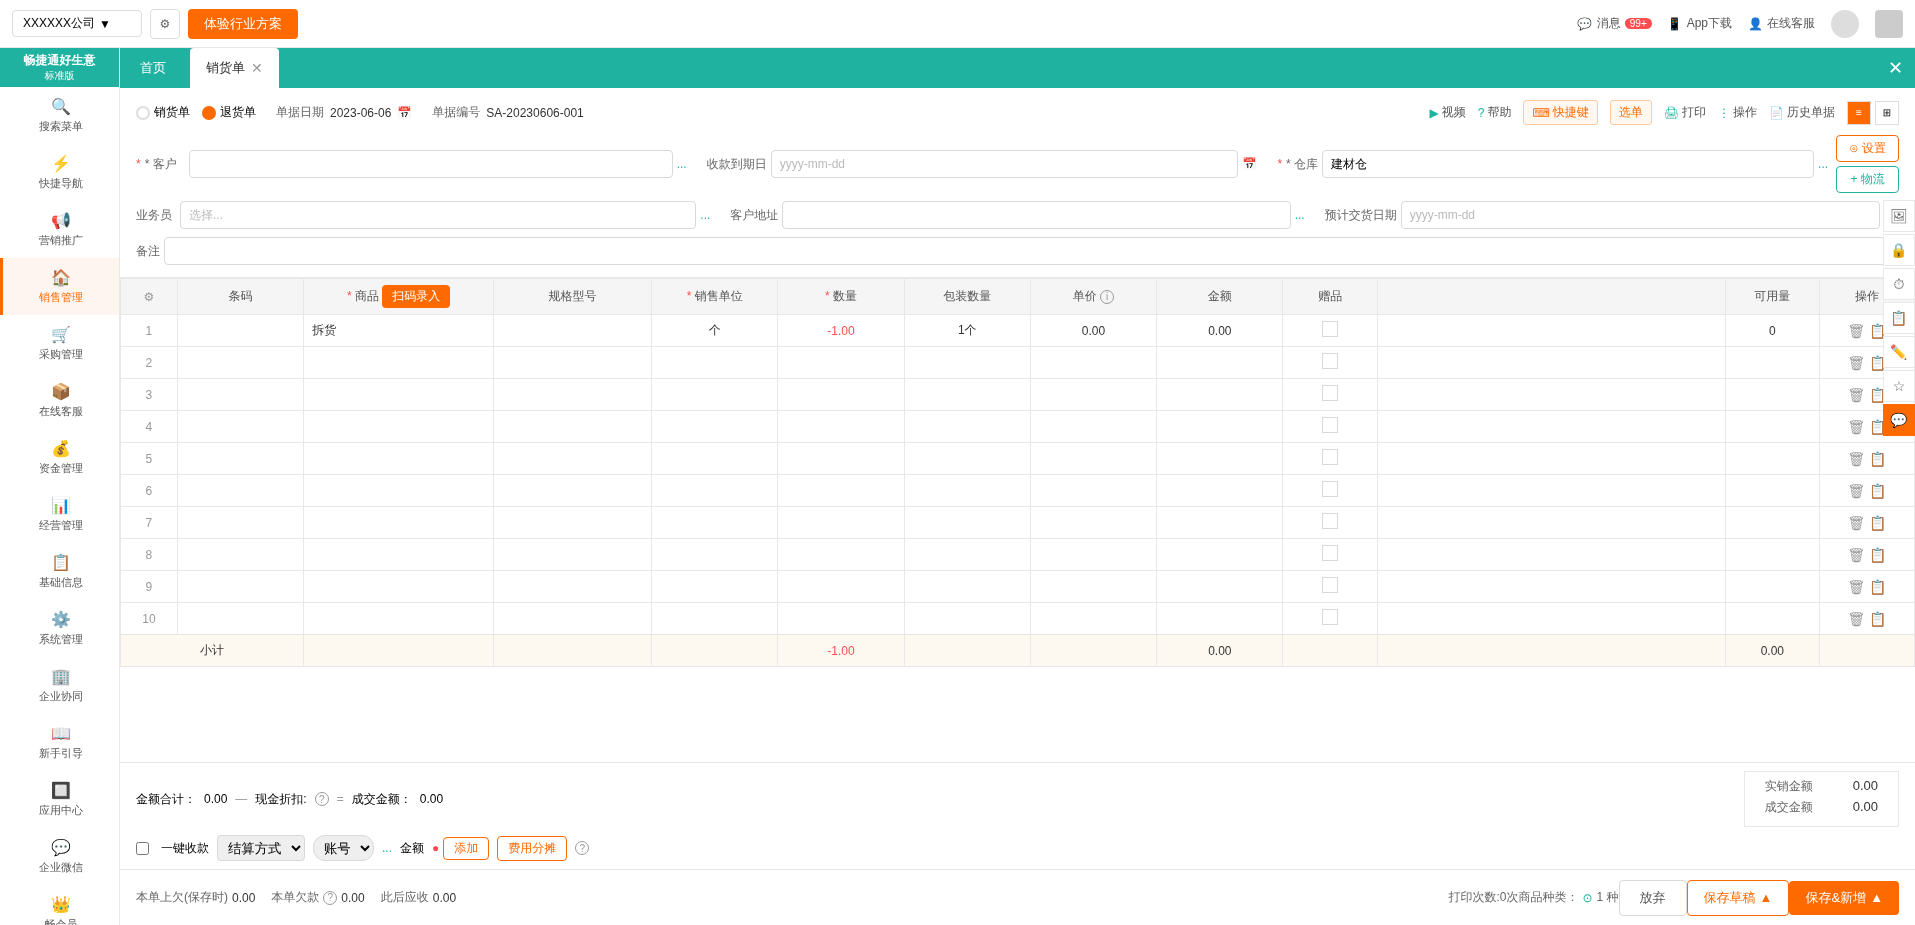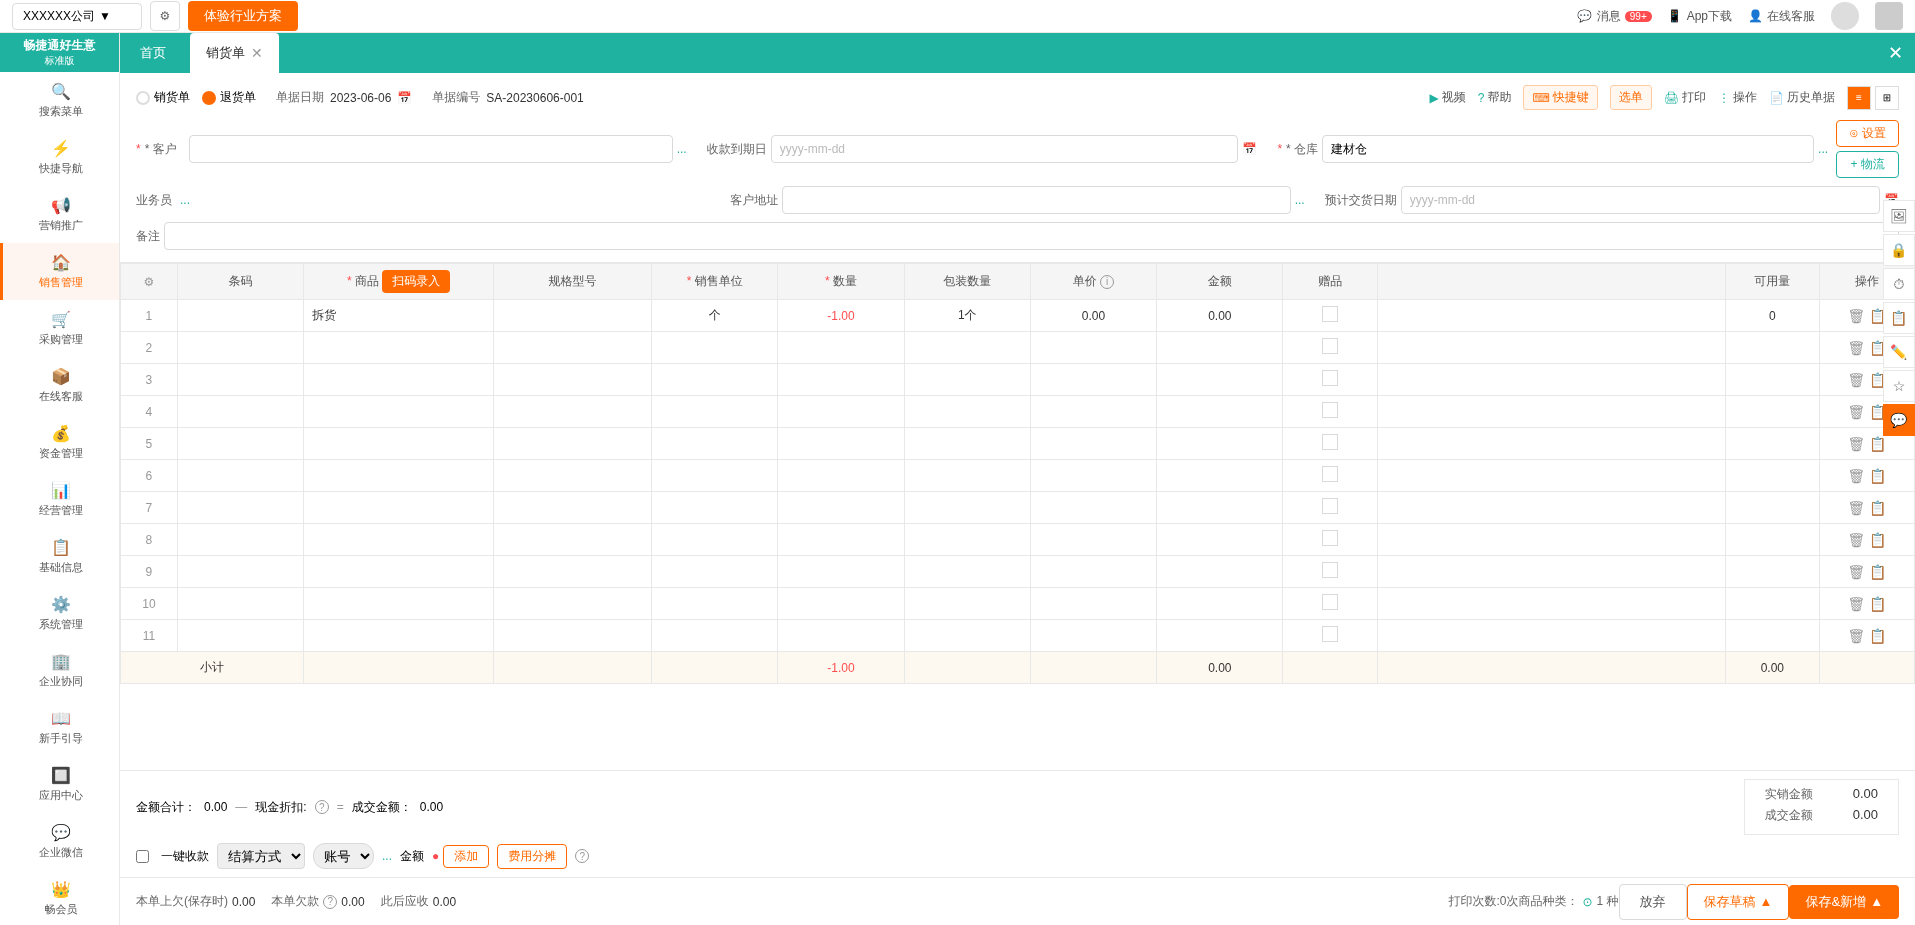--- a/index.html
+++ b/index.html
@@ -1,20 +1,20 @@
 <!DOCTYPE html>
 <html><head>
   <meta charset="utf-8">
   <style>
     * { box-sizing: border-box; margin: 0; padding: 0; }
     body { font-family: 'Microsoft YaHei', Arial, sans-serif; font-size: 12px; background: #f0f2f5; overflow: hidden; }
 
     
     .app-container { display: flex; flex-direction: column; height: 925px; width: 1915px; }
-    .top-bar { height: 33px; background: #fff; display: flex; align-items: center; padding: 0 12px; border-bottom: 1px solid #e8e8e8; gap: 8px; flex-shrink: 0; }
+    .top-bar { height: 48px; background: #fff; display: flex; align-items: center; padding: 0 12px; border-bottom: 1px solid #e8e8e8; gap: 8px; flex-shrink: 0; }
     .main-layout { display: flex; flex: 1; overflow: hidden; }
     .sidebar { width: 120px; background: #fff; display: flex; flex-direction: column; border-right: 1px solid #e8e8e8; flex-shrink: 0; }
     .content-area { flex: 1; display: flex; flex-direction: column; overflow: hidden; }
     .tab-bar { height: 40px; background: #20b2a0; display: flex; align-items: center; padding: 0; flex-shrink: 0; }
     .main-content { flex: 1; background: #f5f5f5; overflow: auto; padding: 0; display: flex; flex-direction: column; }
 
     
     .company-selector { display: flex; align-items: center; gap: 4px; border: 1px solid #ddd; border-radius: 4px; padding: 4px 10px; cursor: pointer; min-width: 130px; }
     .gear-btn { width: 30px; height: 30px; border: 1px solid #ddd; border-radius: 4px; display: flex; align-items: center; justify-content: center; cursor: pointer; color: #666; }
     .trial-btn { background: #ff6a00; color: #fff; border: none; border-radius: 4px; padding: 6px 16px; cursor: pointer; font-size: 13px; }
@@ -83,21 +83,21 @@
     
     .footer-area { background: #fff; border-top: 1px solid #e8e8e8; padding: 8px 16px; flex-shrink: 0; }
     .footer-row1 { display: flex; align-items: center; gap: 8px; margin-bottom: 8px; }
     .footer-row2 { display: flex; align-items: center; gap: 8px; }
     .dash { color: #999; }
     .equals { color: #999; }
     .add-fee-btn { border: 1px solid #ff6a00; color: #ff6a00; background: #fff; border-radius: 4px; padding: 2px 10px; cursor: pointer; font-size: 12px; }
     .fee-tab { border: 1px solid #ff6a00; color: #ff6a00; background: #fff; border-radius: 4px; padding: 3px 10px; cursor: pointer; font-size: 12px; }
 
     
-    .bottom-bar { height: 48px; background: #fff; border-top: 1px solid #e8e8e8; display: flex; align-items: center; padding: 0 16px; gap: 16px; flex-shrink: 0; }
+    .bottom-bar { height: 56px; background: #fff; border-top: 1px solid #e8e8e8; display: flex; align-items: center; padding: 0 16px; gap: 16px; flex-shrink: 0; }
     .bottom-info { display: flex; align-items: center; gap: 4px; color: #666; font-size: 12px; }
     .bottom-info .val { color: #333; }
     .bottom-right { margin-left: auto; display: flex; align-items: center; gap: 0; }
     .print-info { color: #666; font-size: 12px; }
     .product-kind { color: #666; font-size: 12px; display: flex; align-items: center; gap: 4px; }
     .abandon-btn { border: 1px solid #d9d9d9; color: #555; background: #fff; border-radius: 4px; padding: 8px 20px; cursor: pointer; font-size: 13px; }
     .save-draft-btn { border: 1px solid #ff6a00; color: #ff6a00; background: #fff; border-radius: 4px; padding: 8px 16px; cursor: pointer; font-size: 13px; display: flex; align-items: center; gap: 4px; }
     .save-new-btn { background: #ff6a00; color: #fff; border: none; border-radius: 4px; padding: 8px 16px; cursor: pointer; font-size: 13px; display: flex; align-items: center; gap: 4px; }
 
     
@@ -312,20 +312,23 @@
             </div>
             <div class="right-btns">
               <button class="setting-btn">⊙ 设置</button>
               <button class="logistics-btn">+ 物流</button>
             </div>
           </div>
 
           <div style="display:flex;align-items:center;margin-bottom:8px;">
             <div style="display:flex;align-items:center;gap:4px;flex:1;">
               <span style="color:#666;min-width:40px;">业务员</span>
+              <div style="flex:1;border:1px solid #d9d9d9;border-radius:4px;height:28px;padding:0 8px;display:flex;align-items:center;color:#bbb;">
+                <span>选择...</span>
+              </div>
               <span style="color:#20b2a0;cursor:pointer;">...</span>
             </div>
             <div style="display:flex;align-items:center;gap:4px;flex:1;margin-left:20px;">
               <span style="color:#666;">客户地址</span>
               <div style="flex:1;border:1px solid #d9d9d9;border-radius:4px;height:28px;display:flex;align-items:center;"></div>
               <span style="color:#20b2a0;cursor:pointer;">...</span>
             </div>
             <div style="display:flex;align-items:center;gap:4px;flex:1;margin-left:20px;">
               <span style="color:#666;">预计交货日期</span>
               <div style="flex:1;border:1px solid #d9d9d9;border-radius:4px;height:28px;padding:0 8px;display:flex;align-items:center;color:#bbb;">
@@ -567,40 +570,20 @@
       <td class="col-gift"><span class="checkbox-cell"></span></td>
       <td class="col-extra"></td>
       <td class="col-avail"></td>
       <td class="col-action">
         <div class="action-icons">
           <span class="action-icon">🗑</span>
           <span class="action-icon">📋</span>
         </div>
       </td>
     </tr>
-                <tr>
-      <td class="col-num">11</td>
-      <td class="col-barcode"></td>
-      <td class="col-product" style="text-align:left;"></td>
-      <td class="col-spec"></td>
-      <td class="col-unit"></td>
-      <td class="col-qty "></td>
-      <td class="col-pkg"></td>
-      <td class="col-price"></td>
-      <td class="col-amount"></td>
-      <td class="col-gift"><span class="checkbox-cell"></span></td>
-      <td class="col-extra"></td>
-      <td class="col-avail"></td>
-      <td class="col-action">
-        <div class="action-icons">
-          <span class="action-icon">🗑</span>
-          <span class="action-icon">📋</span>
-        </div>
-      </td>
-    </tr>
               </tbody>
             <tfoot>
               <tr class="subtotal-row">
                 <td colspan="2"><span>小计</span></td>
                 <td></td>
                 <td></td>
                 <td></td>
                 <td class="neg-val">-1.00</td>
                 <td></td>
                 <td></td>

